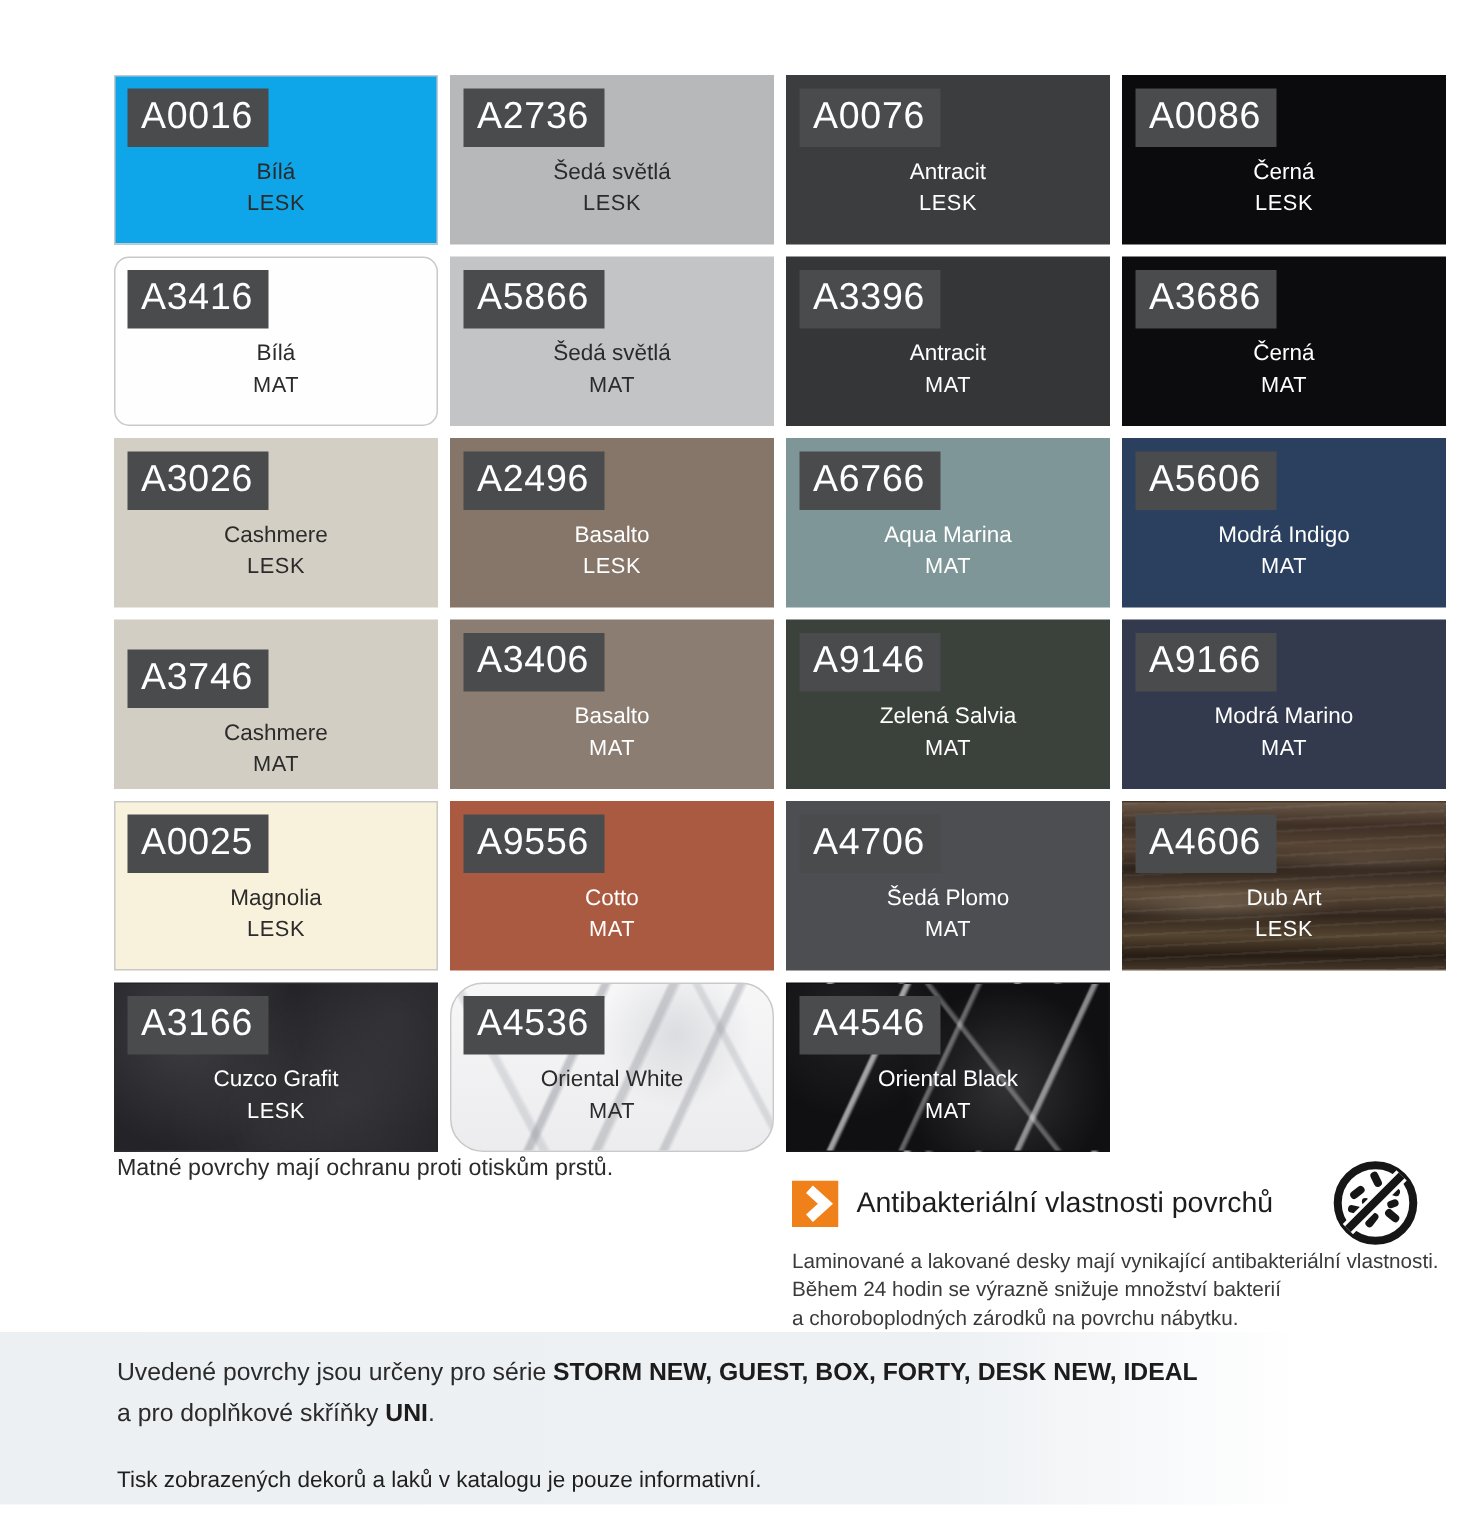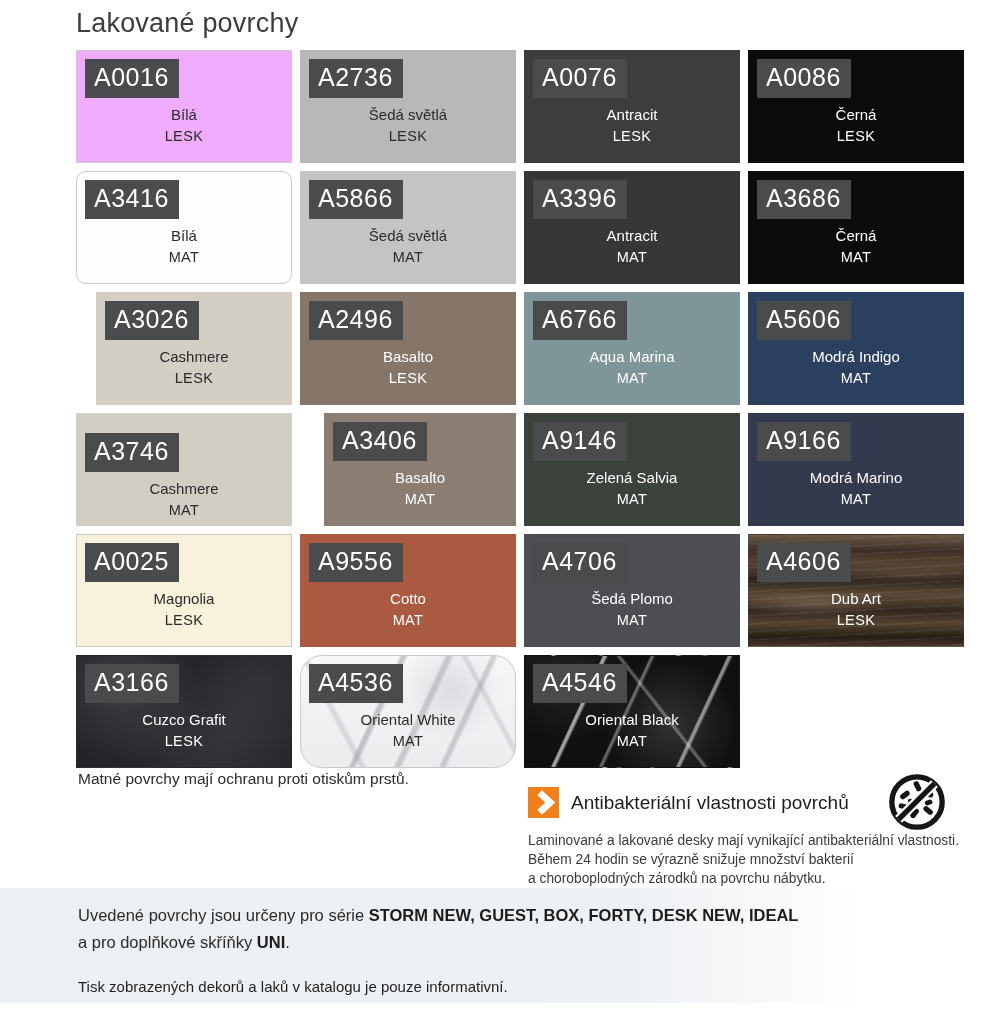--- a/index.html
+++ b/index.html
@@ -62,25 +62,24 @@
           background:linear-gradient(90deg,#edf0f3 0%,#eef1f4 66%,#ffffff 90%);padding:14px 0 0 78px;}
   .series-line{margin:0;font-size:16.5px;line-height:27px;color:#2a2a2a;max-width:800px;}
   .series-line .b{font-weight:700;color:#1c1c1c;}
   .disclaimer{margin:22px 0 0 0;font-size:15px;color:#1f1f1f;}
 </style>
 </head>
 <body>
 
 <div class="page">
 
-  <h1 class="title">Lakované povrchy</h1>
 
 
   <div class="grid" id="swatch-grid">
-      <div class="swatch bordered" style="background: #f0abfc; color: rgb(43, 43, 43);">
+      <div class="swatch bordered" style="background: #0ea5e9; color: rgb(43, 43, 43);">
         <span class="code">A0016</span>
         <span class="sname">Bílá</span>
         <span class="sfinish">LESK</span>
       </div>
       <div class="swatch" style="background: rgb(183, 184, 186); color: rgb(43, 43, 43); align-items: center;">
         <span class="code">A2736</span>
         <span class="sname">Šedá světlá</span>
         <span class="sfinish">LESK</span>
       </div>
       <div class="swatch" style="background: rgb(60, 61, 63); color: rgb(255, 255, 255);">
@@ -106,21 +105,21 @@
       <div class="swatch" style="background: rgb(53, 54, 56); color: rgb(255, 255, 255);">
         <span class="code">A3396</span>
         <span class="sname">Antracit</span>
         <span class="sfinish">MAT</span>
       </div>
       <div class="swatch" style="background: rgb(12, 12, 14); color: rgb(255, 255, 255);">
         <span class="code">A3686</span>
         <span class="sname">Černá</span>
         <span class="sfinish">MAT</span>
       </div>
-      <div class="swatch" style="background: rgb(211, 207, 196); color: rgb(43, 43, 43); margin-left: 20px;">
+      <div class="swatch" style="background: rgb(211, 207, 196); color: rgb(43, 43, 43);">
         <span class="code">A3026</span>
         <span class="sname">Cashmere</span>
         <span class="sfinish">LESK</span>
       </div>
       <div class="swatch" style="background: rgb(133, 118, 105); color: rgb(255, 255, 255);">
         <span class="code">A2496</span>
         <span class="sname">Basalto</span>
         <span class="sfinish">LESK</span>
       </div>
       <div class="swatch" style="background: rgb(126, 150, 151); color: rgb(255, 255, 255);">
@@ -131,21 +130,21 @@
       <div class="swatch" style="background: rgb(43, 64, 94); color: rgb(255, 255, 255);">
         <span class="code">A5606</span>
         <span class="sname">Modrá Indigo</span>
         <span class="sfinish">MAT</span>
       </div>
       <div class="swatch" style="background: rgb(210, 206, 195); color: rgb(43, 43, 43); justify-content: flex-end;">
         <span class="code">A3746</span>
         <span class="sname">Cashmere</span>
         <span class="sfinish">MAT</span>
       </div>
-      <div class="swatch" style="background: rgb(139, 125, 114); color: rgb(255, 255, 255); margin-left: 24px;">
+      <div class="swatch" style="background: rgb(139, 125, 114); color: rgb(255, 255, 255);">
         <span class="code">A3406</span>
         <span class="sname">Basalto</span>
         <span class="sfinish">MAT</span>
       </div>
       <div class="swatch" style="background: rgb(59, 65, 59); color: rgb(255, 255, 255);">
         <span class="code">A9146</span>
         <span class="sname">Zelená Salvia</span>
         <span class="sfinish">MAT</span>
       </div>
       <div class="swatch" style="background: rgb(51, 58, 78); color: rgb(255, 255, 255);">

